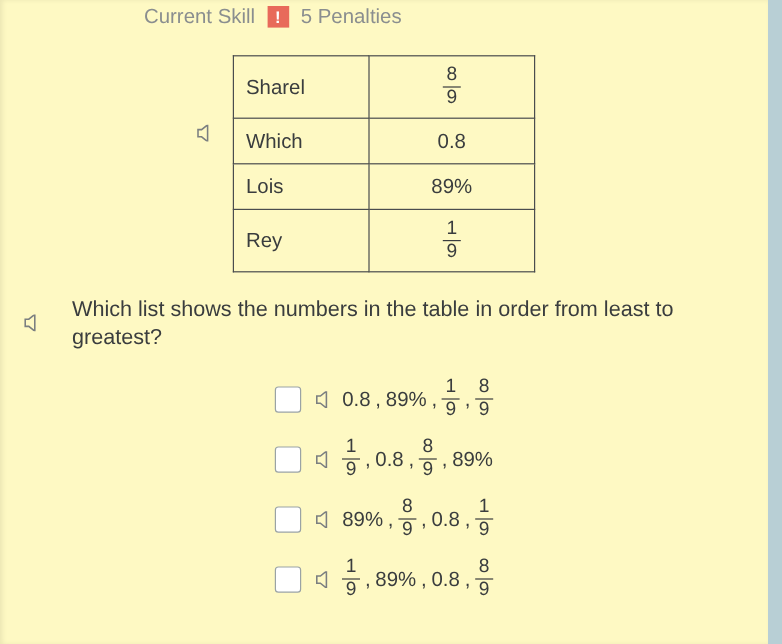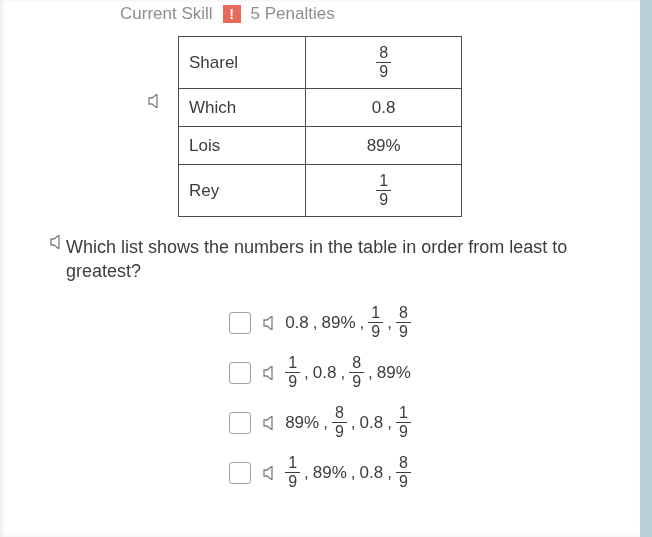--- a/index.html
+++ b/index.html
@@ -5,21 +5,21 @@
   * { box-sizing: border-box; }
   body {
     margin: 0;
     width: 652px;
     height: 537px;
     background: #b8cfd5;
     font-family: Arial, Helvetica, sans-serif;
     overflow: hidden;
   }
   .page {
-    background: #ffffff;
+    background: #fef9c3;
     margin: 0 12px 0 0;
     min-height: 537px;
     padding: 0 0 20px 0;
     box-shadow: inset 2px 0 4px rgba(0,0,0,0.08);
   }
   .header {
     display: flex;
     align-items: center;
     gap: 10px;
     padding: 4px 0 6px 120px;
@@ -32,22 +32,22 @@
     background: #e86a5a;
     color: #fff;
     font-weight: bold;
     display: inline-flex;
     align-items: center;
     justify-content: center;
     font-size: 14px;
   }
   .table-wrap {
     position: relative;
-    width: 284px;
-    margin: 6px auto 18px auto;
+    width: 252px;
+    margin: 16px auto 18px auto;
   }
   .speaker-icon.table-side {
     position: absolute;
     left: -30px;
     top: 58px;
   }
   .speaker-icon {
     width: 16px;
     height: 14px;
     display: inline-block;
@@ -77,28 +77,27 @@
     align-items: center;
     vertical-align: middle;
     line-height: 1;
     font-size: 16px;
     color: #3a3d3e;
   }
   .frac .num { padding: 0 3px 1px 3px; }
   .frac .den { border-top: 1.5px solid #3a3d3e; padding: 1px 3px 0 3px; }
   .question {
     display: flex;
-    align-items: flex-start;
-    gap: 0;
+    align-items: center;
+    gap: 24px;
     padding: 0 20px 0 20px;
     font-size: 18px;
     color: #3a3d3e;
     font-weight: 500;
     line-height: 1.35;
-    margin-left: 30px;
   }
   .choices {
     margin: 18px auto 0 auto;
     width: fit-content;
   }
   .choice {
     display: flex;
     align-items: center;
     gap: 12px;
     margin: 8px 0;

